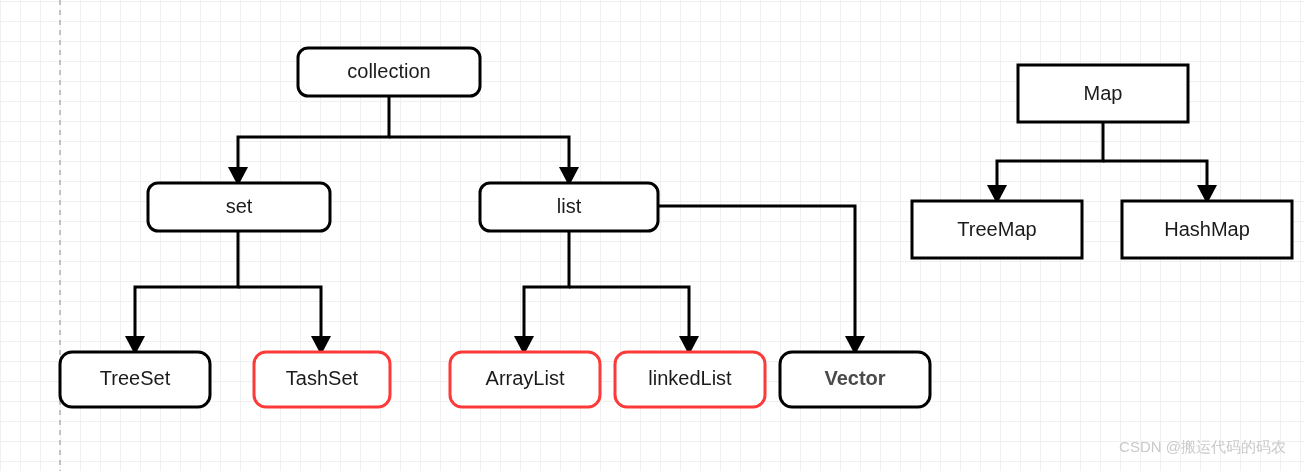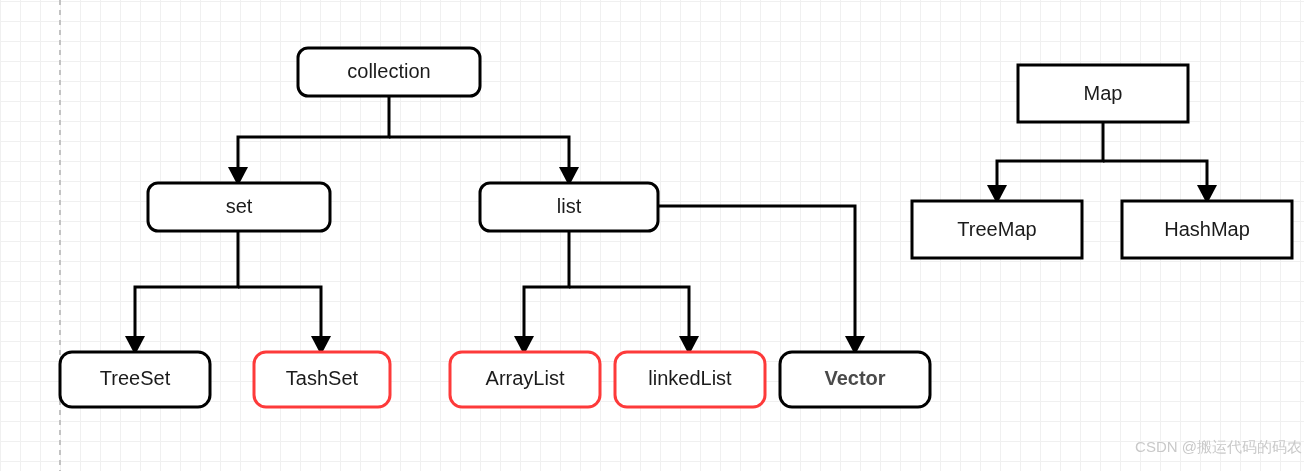--- a/index.html
+++ b/index.html
@@ -54,21 +54,21 @@
   .arrow-head {
     fill: #000000;
   }
   .guide-line {
     stroke: #c2c2c2;
     stroke-width: 2;
     stroke-dasharray: 5 5;
   }
   .watermark {
     position: absolute;
-    right: 2px;
+    right: 18px;
     bottom: 14px;
     font-family: "Liberation Sans", sans-serif;
     font-size: 15px;
     color: #c9c9c9;
     white-space: nowrap;
     user-select: none;
   }
 </style>
 </head>
 <body>

